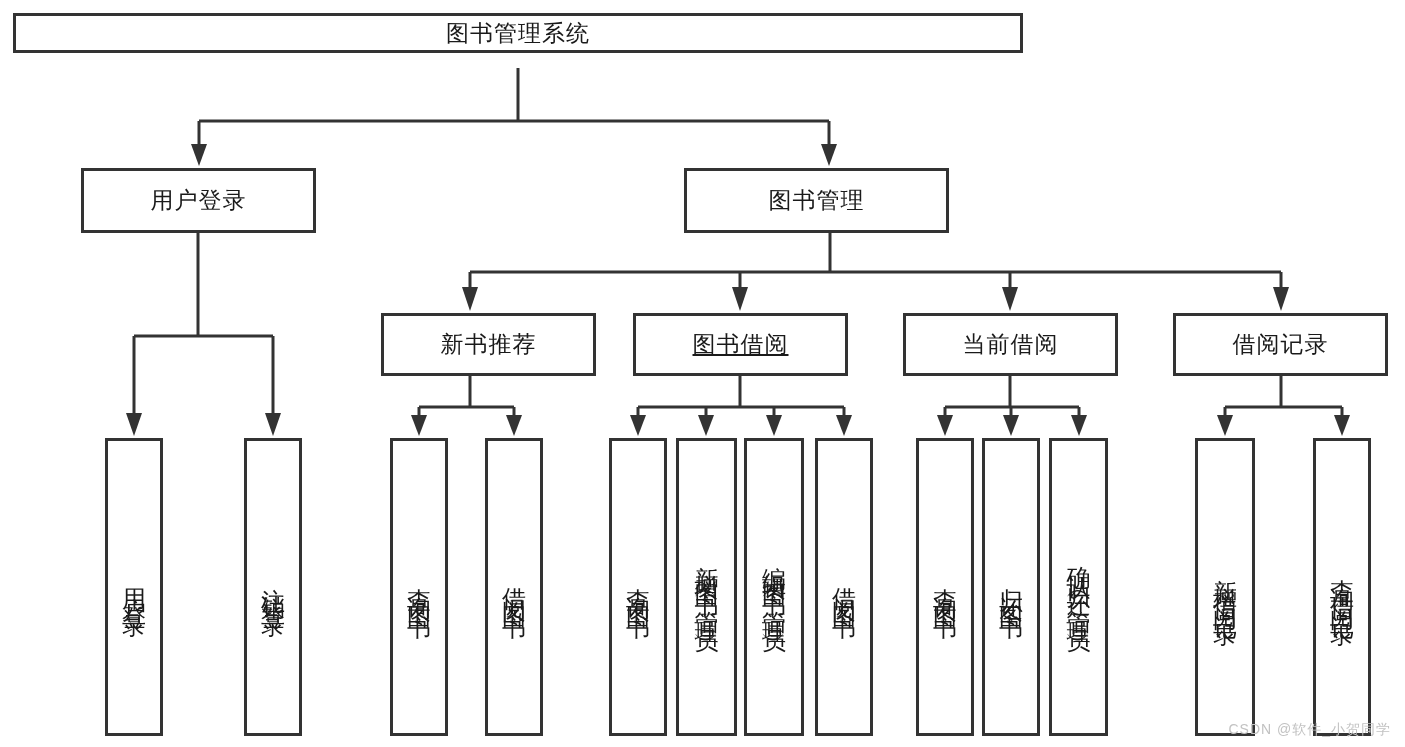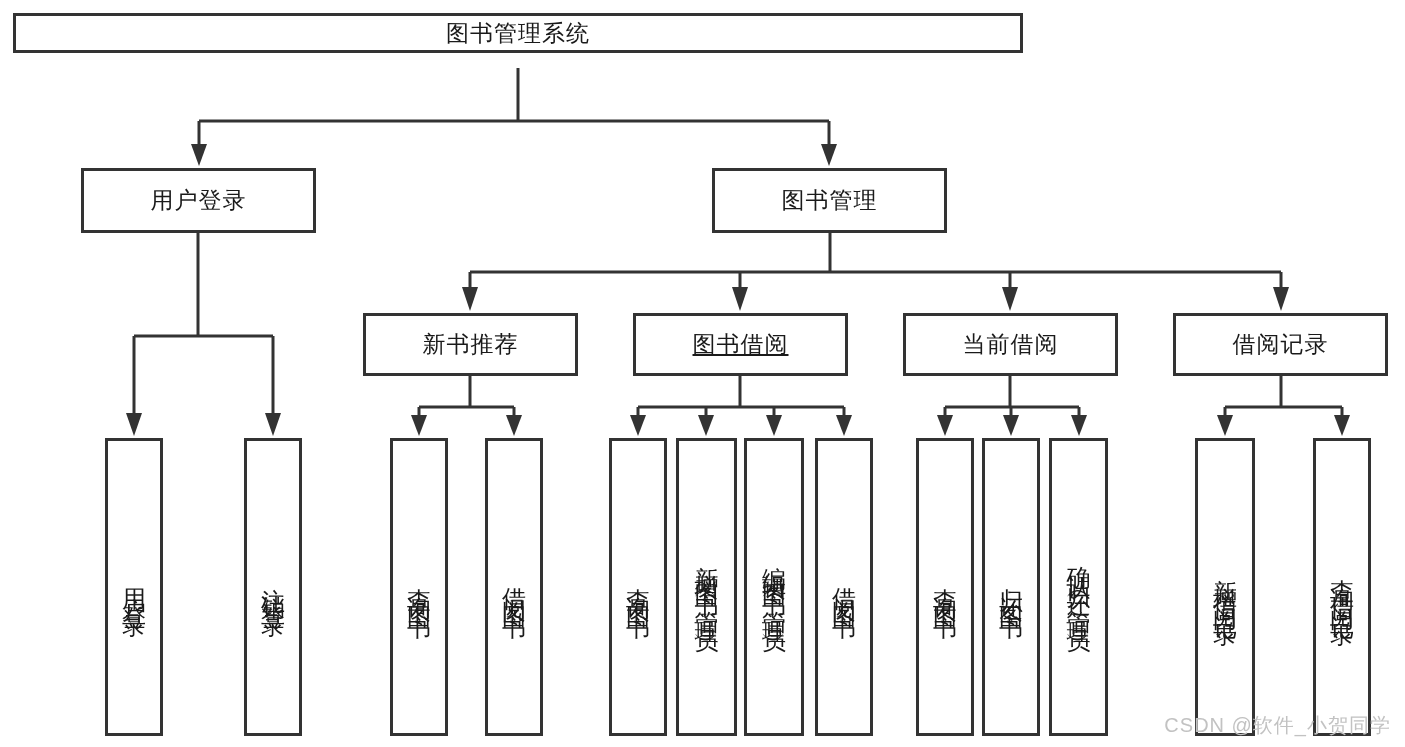--- a/index.html
+++ b/index.html
@@ -35,32 +35,32 @@
     writing-mode:vertical-rl;
     text-orientation:mixed;
     font-size:24px;
     letter-spacing:9px;
     white-space:normal;
     line-height:1;
   }
   .watermark{
     position:absolute;
     right:14px;bottom:8px;
-    font-size:20px;
+    font-size:14px;
     letter-spacing:1px;
     color:var(--wm-color);
     z-index:3;
     white-space:nowrap;
   }
   
   .n-root{left:13px;top:13px;width:1010px;height:40px;}
   .n-user-login{left:81px;top:168px;width:235px;height:65px;}
-  .n-book-mgmt{left:712px;top:168px;width:235px;height:65px;}
+  .n-book-mgmt{left:684px;top:168px;width:265px;height:65px;}
   .n-l3{top:313px;height:63px;width:215px;}
-  .n-new-rec{left:363px;}
+  .n-new-rec{left:381px;}
   .n-borrow{left:633px;text-decoration:underline;}
   .n-current{left:903px;}
   .n-records{left:1173px;}
   .n-leaf{top:438px;height:298px;width:58px;}
   .lf-1{left:105px;}
   .lf-2{left:244px;}
   .lf-3{left:390px;}
   .lf-4{left:485px;}
   .lf-5{left:609px;}
   .lf-6{left:676px;width:61px;}

